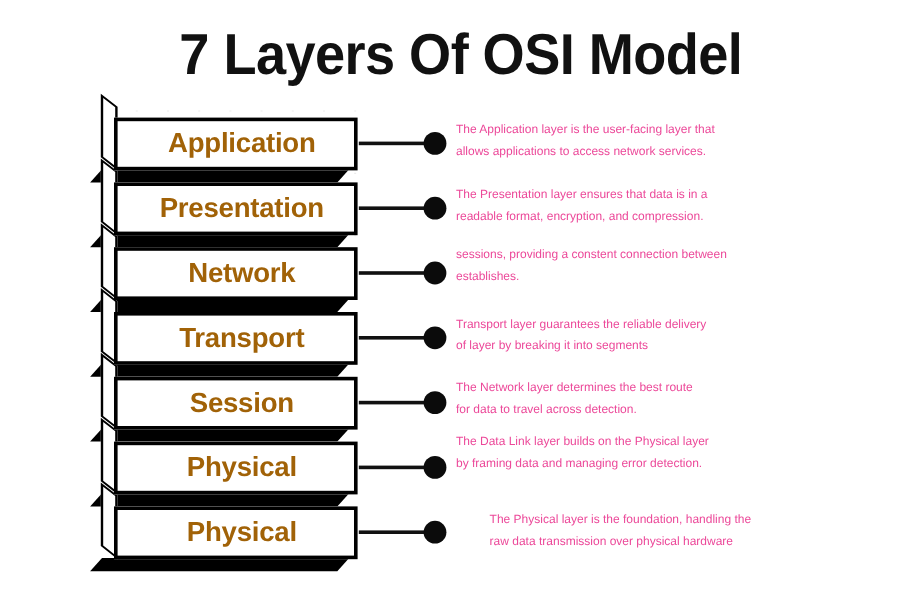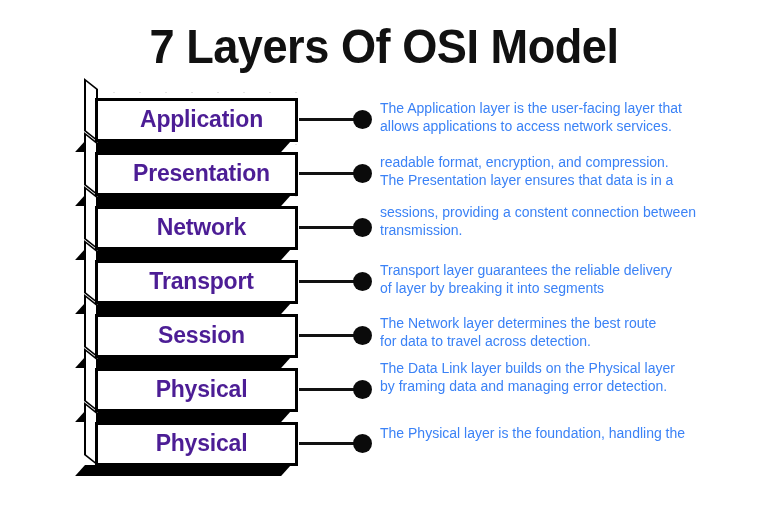--- a/index.html
+++ b/index.html
@@ -114,21 +114,21 @@
     position: absolute;
     left: 0;
     top: 0;
     width: 100%;
     height: 100%;
     display: flex;
     align-items: center;
     justify-content: center;
     font-size: 23px;
     font-weight: 700;
-    color: #4c1d95;
+    color: #a16207;
     letter-spacing: -0.2px;
     z-index: 4;
     box-sizing: border-box;
     padding-bottom: 1px;
     padding-left: 10px;
   }
 
   
   .connector-line {
     position: absolute;
@@ -144,23 +144,23 @@
     height: 19px;
     border-radius: 50%;
     background: #0b0b0b;
   }
 
   
   .desc {
     position: absolute;
     left: 380px;
     width: 350px;
-    font-size: 14px;
+    font-size: 10px;
     line-height: 17.5px;
-    color: #3b82f6;
+    color: #ec4899;
     font-family: "Liberation Sans", sans-serif;
   }
   .desc .line {
     display: block;
     white-space: nowrap;
   }
 </style>
 </head>
 <body>
 
@@ -187,36 +187,36 @@
       <div class="block">
         <div class="shadow"></div>
         <div class="side"></div>
         <div class="face"></div>
         <div class="label">Presentation</div>
       </div>
       <div class="connector-line" style="top: 20px;"></div>
       <div class="connector-dot" style="top: 12px;"></div>
     </div>
     <div class="desc" style="top: 154px;">
+      <span class="line">The Presentation layer ensures that data is in a</span>
       <span class="line">readable format, encryption, and compression.</span>
-      <span class="line">The Presentation layer ensures that data is in a</span>
     </div>
     <div class="layer-row" style="top: 206px;">
       <div class="block">
         <div class="shadow"></div>
         <div class="side"></div>
         <div class="face"></div>
         <div class="label">Network</div>
       </div>
       <div class="connector-line" style="top: 20px;"></div>
       <div class="connector-dot" style="top: 12px;"></div>
     </div>
     <div class="desc" style="top: 204px;">
       <span class="line">sessions, providing a constent connection between</span>
-      <span class="line">transmission.</span>
+      <span class="line">establishes.</span>
     </div>
     <div class="layer-row" style="top: 260px;">
       <div class="block">
         <div class="shadow"></div>
         <div class="side"></div>
         <div class="face"></div>
         <div class="label">Transport</div>
       </div>
       <div class="connector-line" style="top: 20px;"></div>
       <div class="connector-dot" style="top: 12px;"></div>
@@ -256,16 +256,17 @@
     <div class="layer-row" style="top: 422px;">
       <div class="block">
         <div class="shadow"></div>
         <div class="side"></div>
         <div class="face"></div>
         <div class="label">Physical</div>
       </div>
       <div class="connector-line" style="top: 20px;"></div>
       <div class="connector-dot" style="top: 12px;"></div>
     </div>
-    <div class="desc" style="top: 425px;">
+    <div class="desc" style="top: 425px; margin-left: 28px;">
       <span class="line">The Physical layer is the foundation, handling the</span>
+      <span class="line">raw data transmission over physical hardware</span>
     </div>
   </div>
 
 </body></html>

